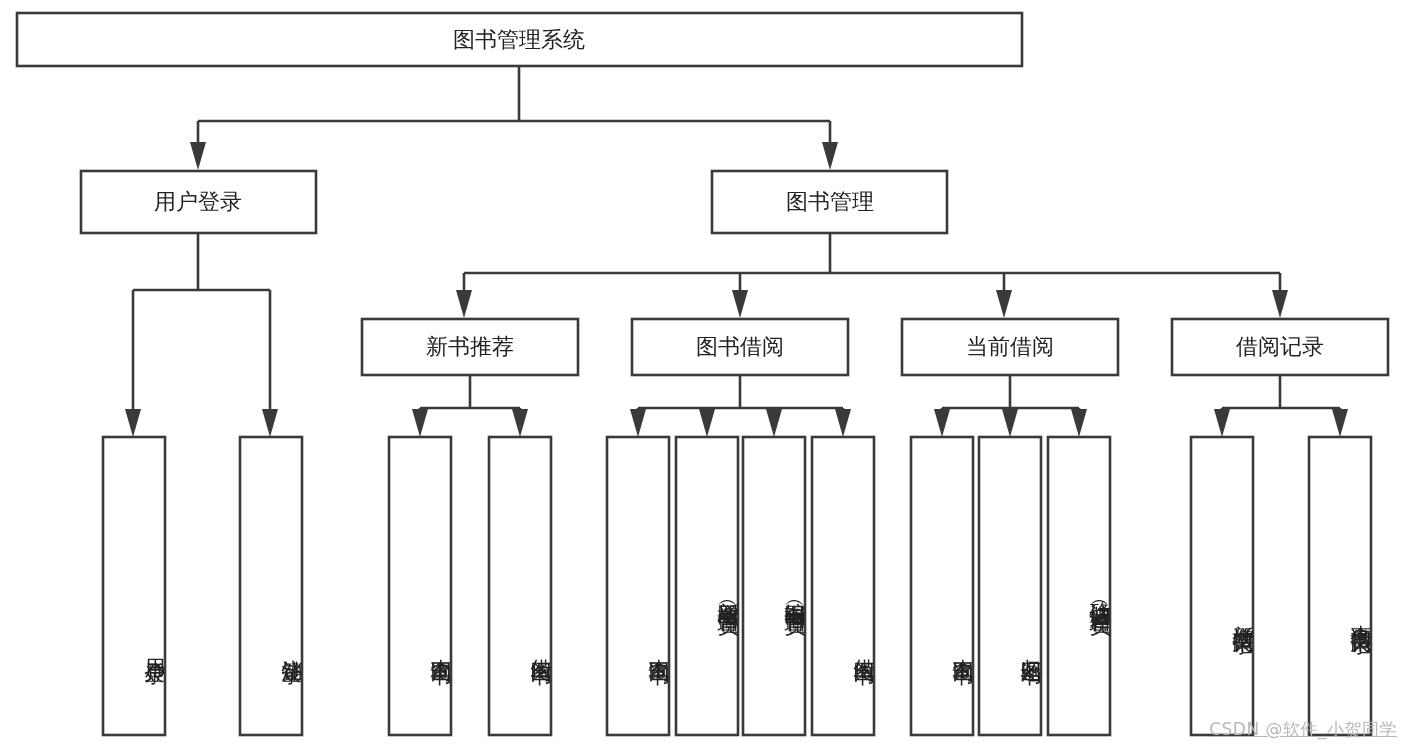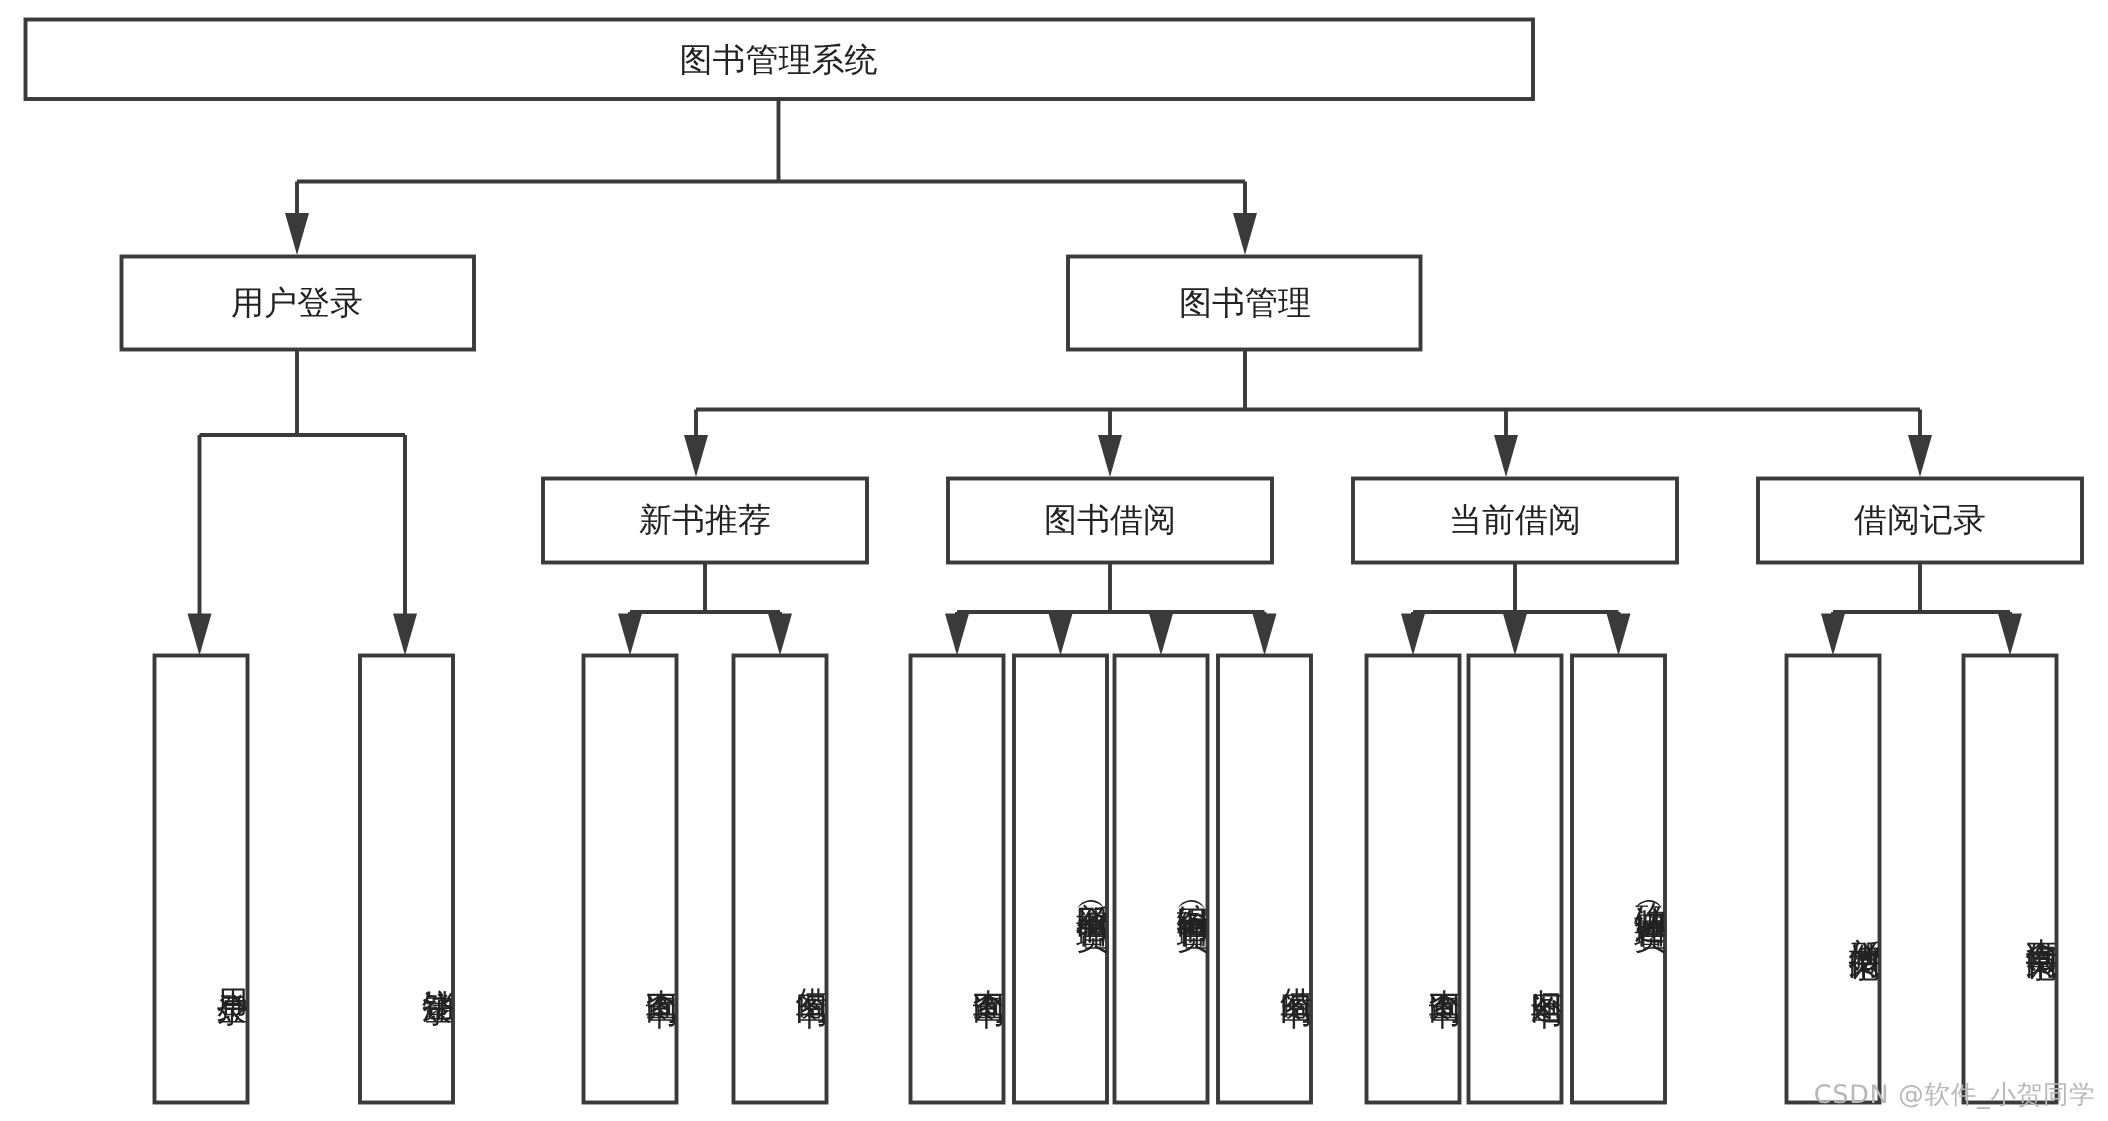--- a/index.html
+++ b/index.html
@@ -63,20 +63,21 @@
   }
   .watermark {
     position: absolute;
     right: 8px;
     bottom: 6px;
     font-size: 17px;
     color: #b8b8b8;
     font-family: "DejaVu Sans", "Liberation Sans", sans-serif;
     letter-spacing: 0.5px;
     white-space: nowrap;
+    text-decoration: underline;
   }
 </style>
 </head>
 <body>
 
 <div id="diagram-root">
 
   <svg class="diagram" viewBox="0 0 1405 747" xmlns="http://www.w3.org/2000/svg">
 
     <g>

